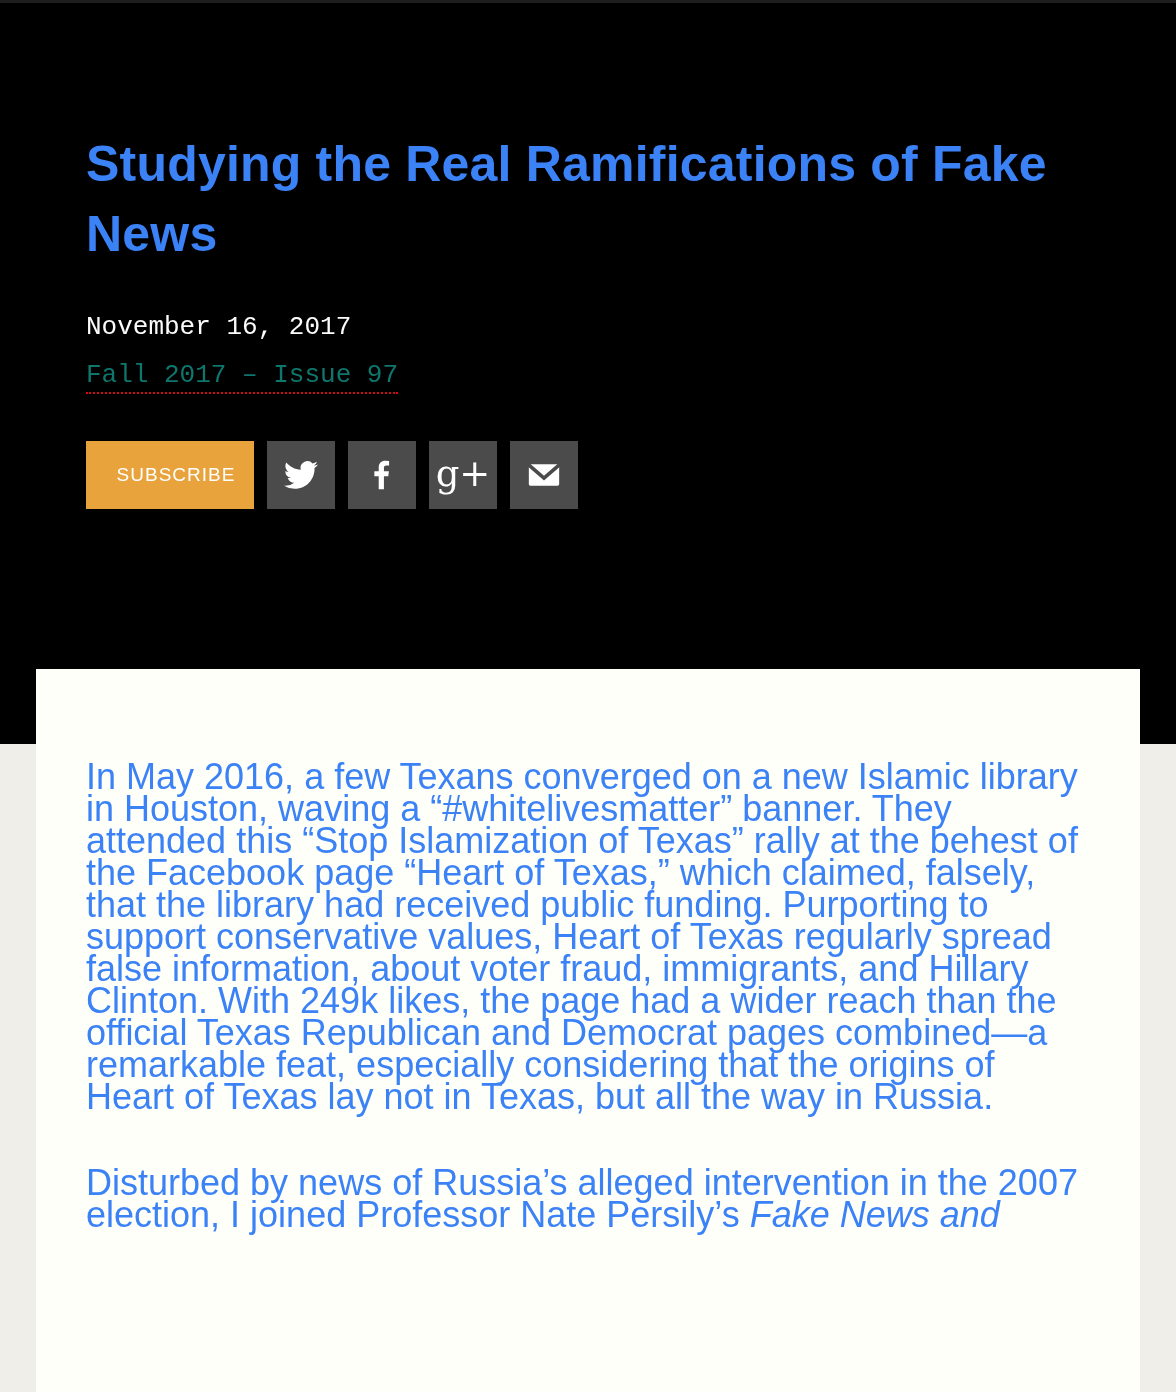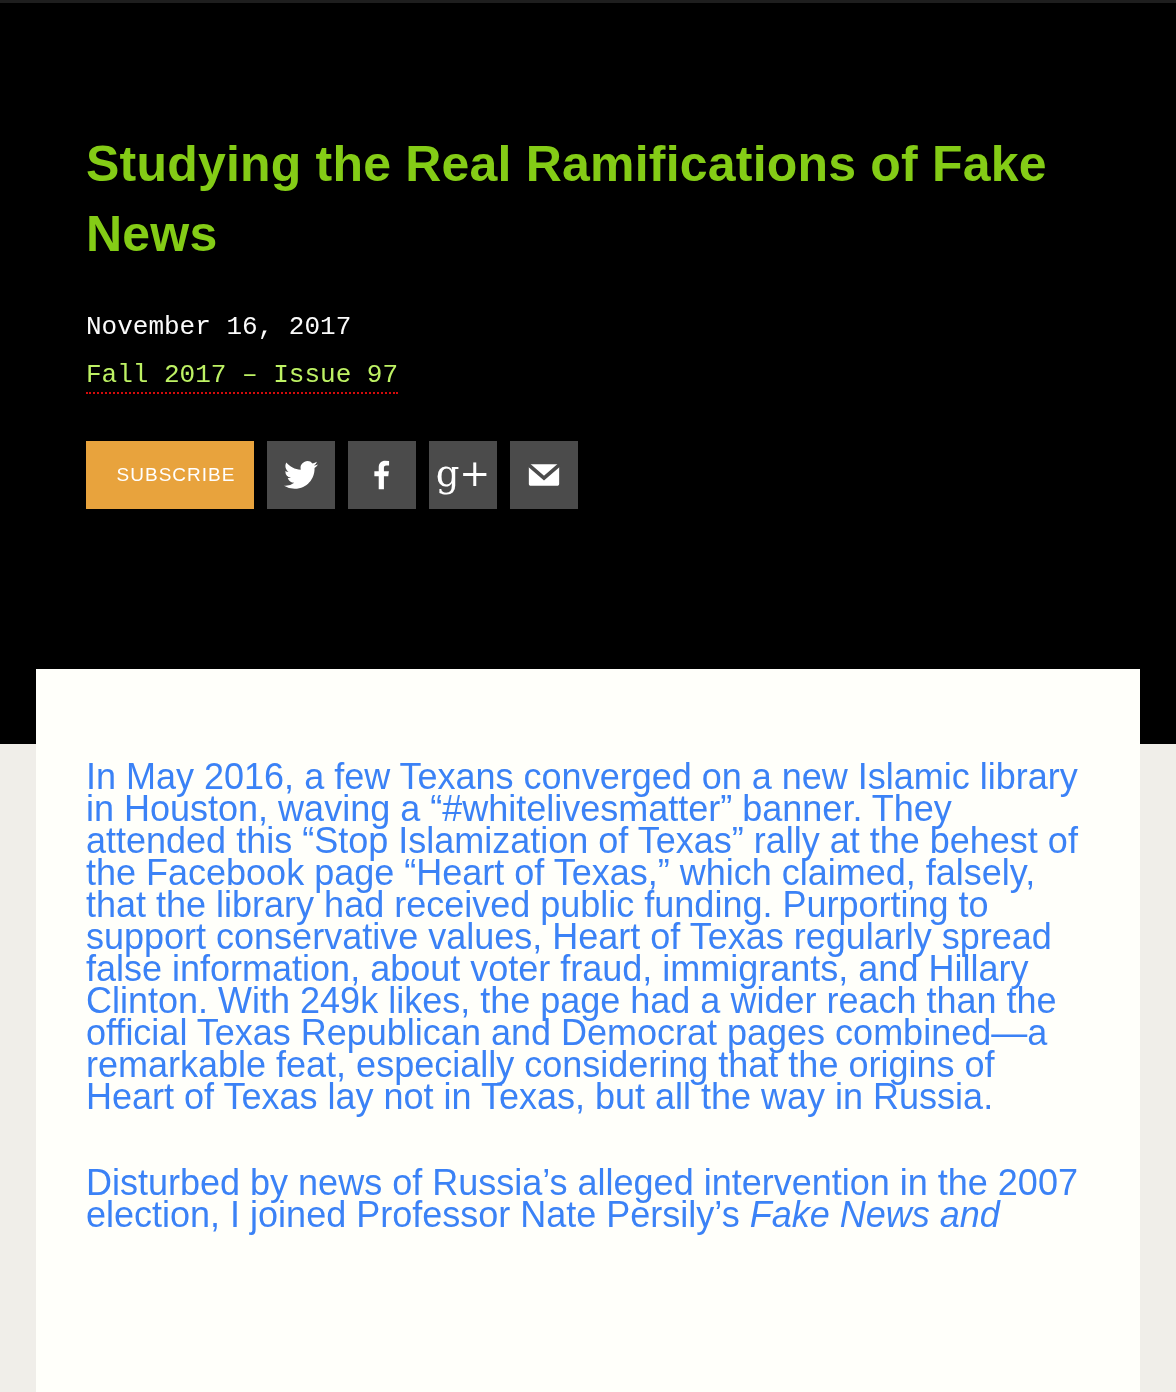--- a/index.html
+++ b/index.html
@@ -12,36 +12,36 @@
   .top-strip {
     width: 100%; height: 3px;
     background: #1e1e1e;
   }
   .hero {
     background: #000;
     height: 741px;
     padding: 126px 36px 0 86px;
   }
   .page-title {
-    color: #84cc16;
+    color: #3b82f6;
     font-size: 50px;
     line-height: 70px;
     font-weight: bold;
     max-width: 990px;
     letter-spacing: 0.2px;
   }
   .meta {
     margin-top: 34px;
     font-family: Liberation Mono, monospace;
     font-size: 26px;
     color: #fbfbfb;
   }
   .meta-line { line-height: 48px; }
   .meta-link {
-    color: #bef264;
+    color: #0f766e;
     text-decoration: none;
     display: inline-block;
     line-height: 34px;
     border-bottom: 2px dotted #d40b0b;
     cursor: pointer;
   }
   .share-row {
     margin-top: 42px;
     display: flex;
     align-items: stretch;

